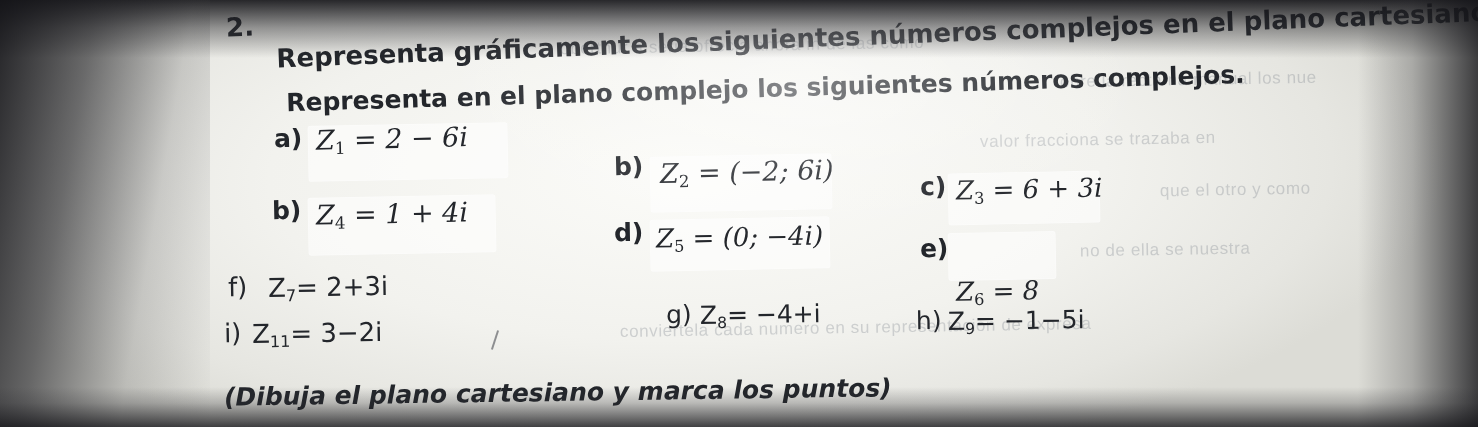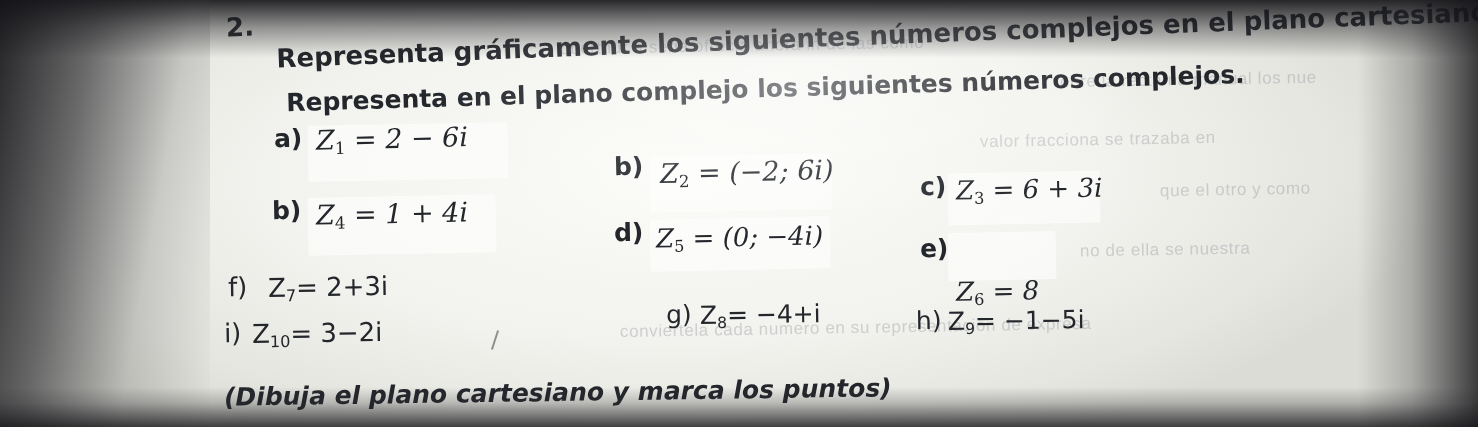--- a/index.html
+++ b/index.html
@@ -197,21 +197,21 @@
       <span>Z</span><sub>8</sub><span>= −4+i</span>
     </div>
 
     <div class="line hand" style="left:916px; top:306px; font-size:25px; transform:rotate(-0.8deg);">h)</div>
     <div class="line hand" style="left:948px; top:306px; font-size:25px; transform:rotate(-0.8deg);">
       <span>Z</span><sub>9</sub><span>= −1−5i</span>
     </div>
 
     <div class="line hand" style="left:224px; top:318px; font-size:26px; transform:rotate(-0.9deg);">i)</div>
     <div class="line hand" style="left:252px; top:318px; font-size:26px; transform:rotate(-0.9deg);">
-      <span>Z</span><sub>10</sub><span>= 3−2i</span>
+      <span>Z</span><sub>11</sub><span>= 3−2i</span>
     </div>
 
     <div class="line printed italic-note" style="left:224px; top:378px; font-size:25px; transform:rotate(-0.8deg);">(Dibuja el plano cartesiano y marca los puntos)</div>
 
     <div style="position:absolute; left:494px; top:330px; width:2px; height:20px; background:rgba(60,62,70,0.55); transform:rotate(18deg);"></div>
 
   </div>
 
   <div class="glare"></div>
   <div class="shade-top"></div>

